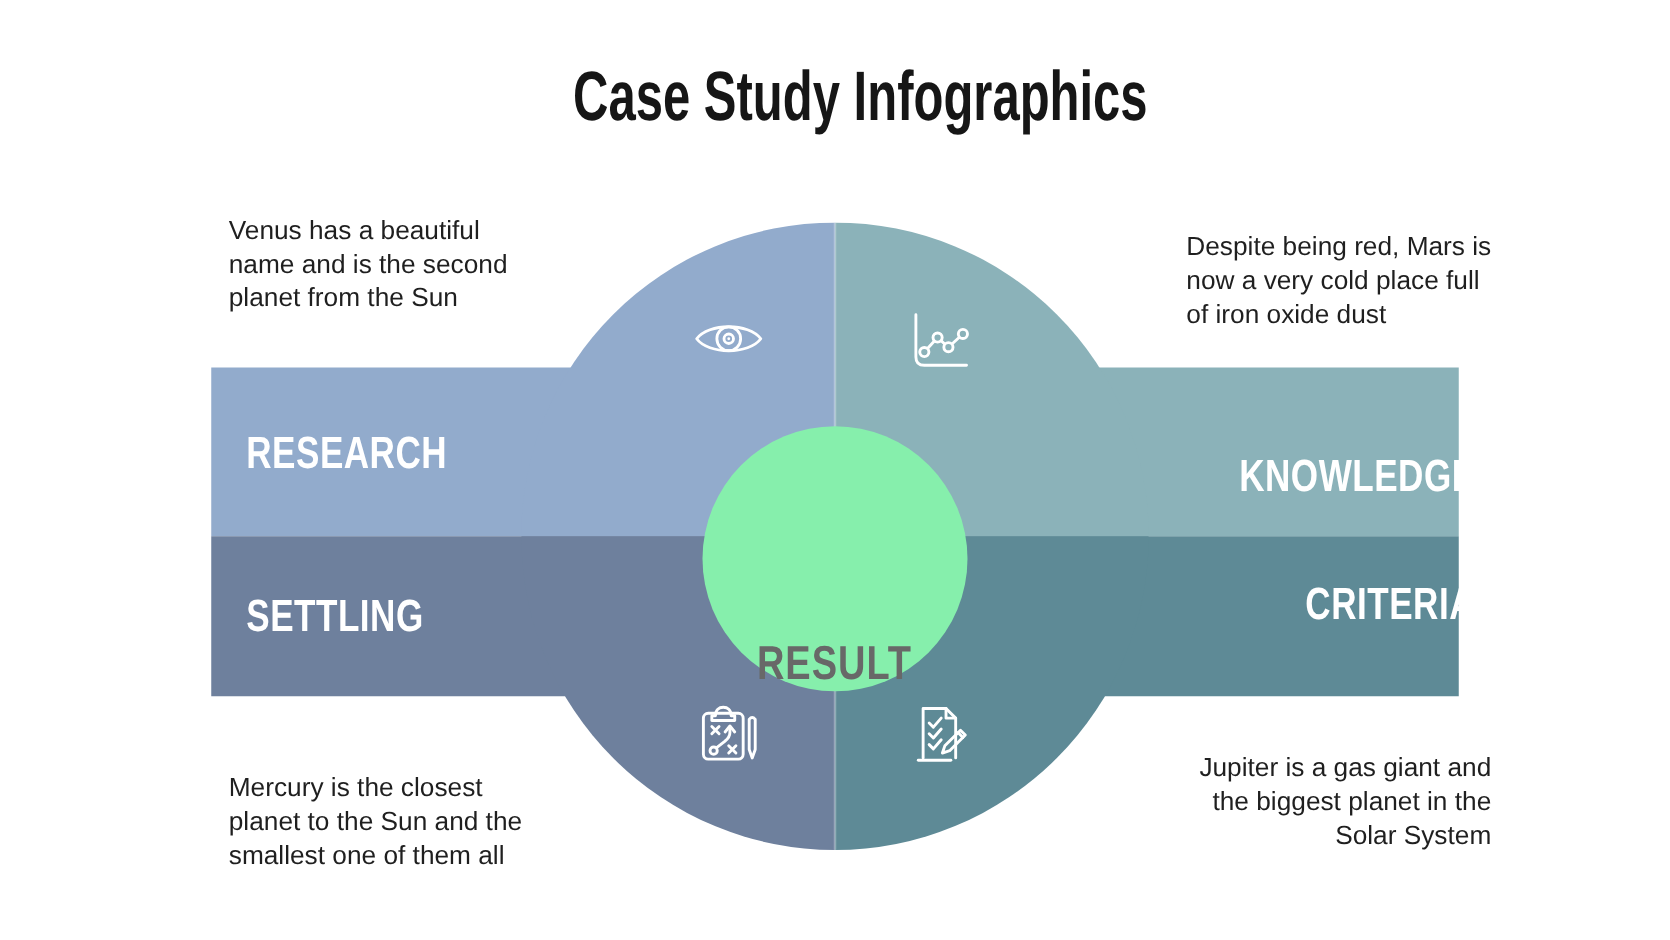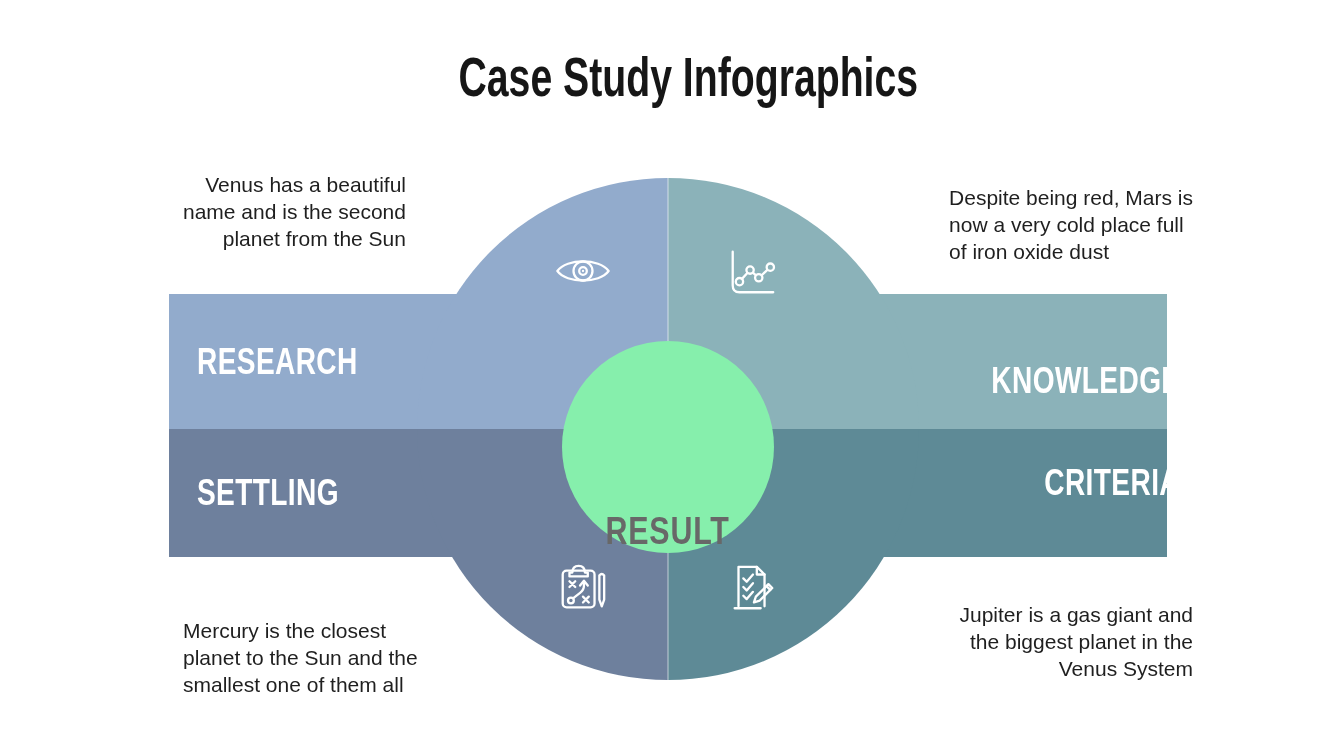--- a/index.html
+++ b/index.html
@@ -64,21 +64,21 @@
   .label-knowledge{right:196px;top:294px;height:173px;justify-content:flex-end;}
   .label-knowledge span{transform-origin:right center;}
   .label-criteria {right:196px;top:429px;height:108px;justify-content:flex-end;}
   .label-criteria span{transform-origin:right center;}
   
   .desc{
     position:absolute;
     font-size:21px;line-height:27px;color:#1f1f1f;
     white-space:pre-line;
   }
-  .desc.tl{left:183px;top:171px;text-align:right;}
+  .desc.tl{left:183px;top:171px;text-align:left;}
   .desc.tr{right:183px;top:184px;text-align:left;}
   .desc.bl{left:183px;top:601px;text-align:left;margin-top:16px;}
   .desc.br{right:183px;top:601px;text-align:right;}
   
   .icon{position:absolute;}
   .icon svg{display:block;}
   .icon svg *{fill:none;stroke:#ffffff;stroke-width:2.4;stroke-linecap:round;stroke-linejoin:round;}
   .icon-eye      {left:554px;top:252px;}
   .icon-chart    {left:725px;top:245px;}
   .icon-clipboard{left:555px;top:561px;}
@@ -175,15 +175,15 @@
 name and is the second
 planet from the Sun</div>
   <div class="desc tr">Despite being red, Mars is
 now a very cold place full
 of iron oxide dust</div>
   <div class="desc bl">Mercury is the closest
 planet to the Sun and the
 smallest one of them all</div>
   <div class="desc br">Jupiter is a gas giant and
 the biggest planet in the
-Venus System</div>
+Solar System</div>
 
 </div>
 
 </body></html>

